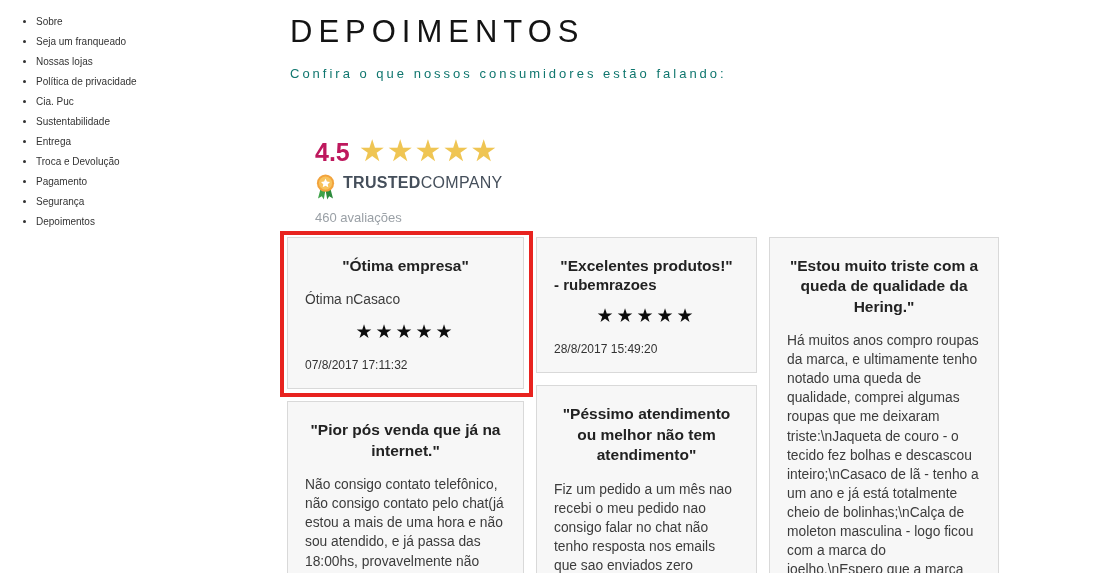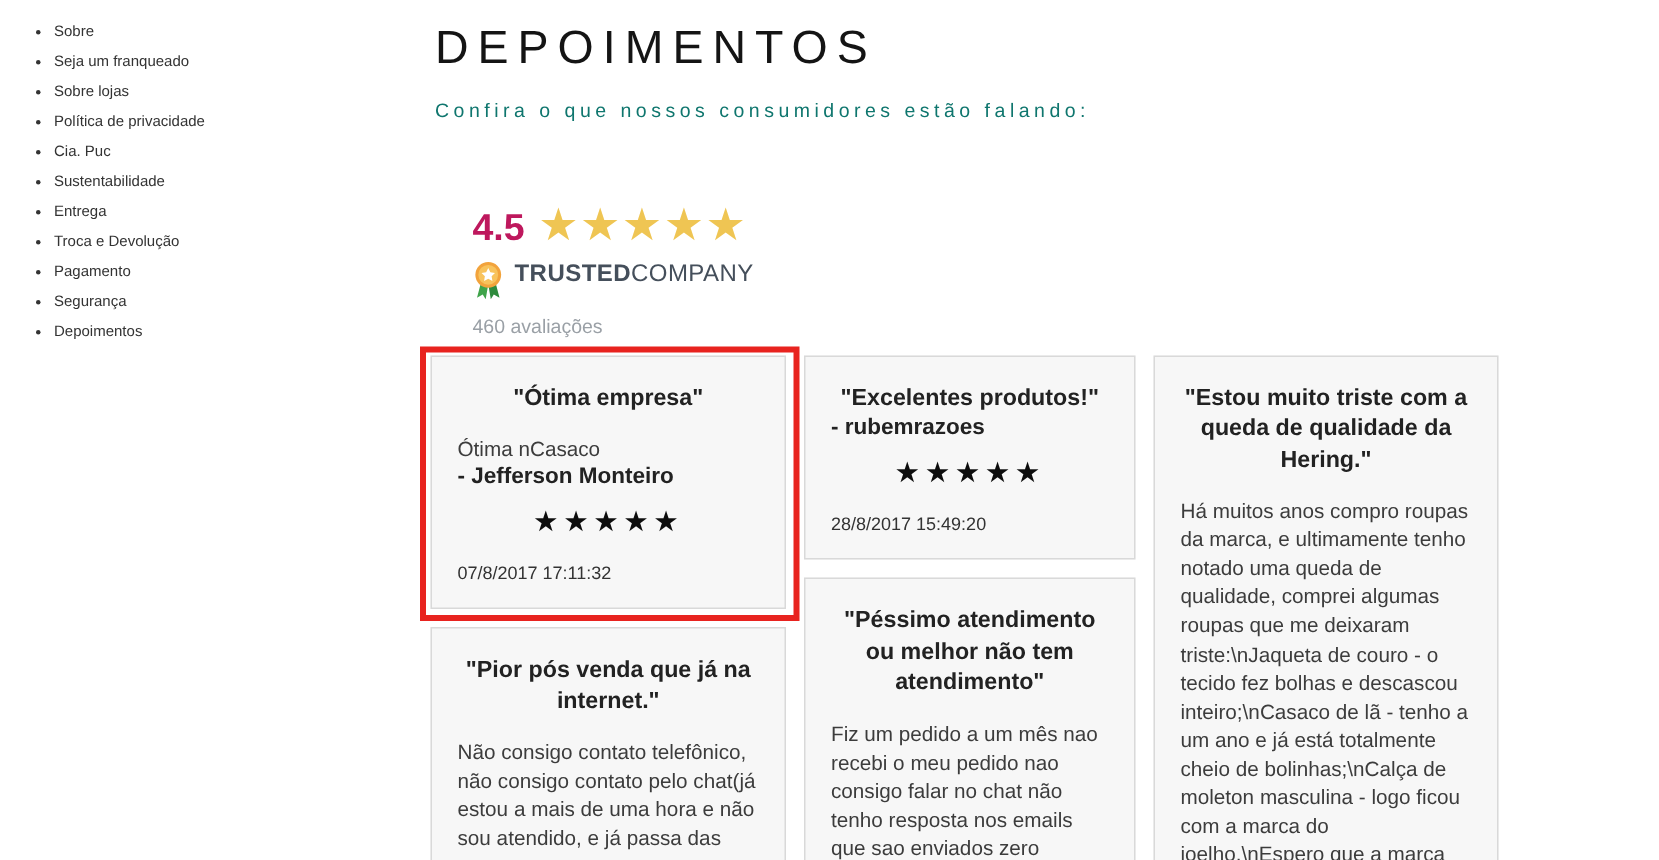--- a/index.html
+++ b/index.html
@@ -47,21 +47,21 @@
   .highlight { position:absolute; left:-7px; top:-6px; right:-9px; bottom:-8px;
                border:4px solid #e8231f; pointer-events:none; z-index:5; }
 </style>
 </head>
 <body>
 
 <aside class="sidebar">
   <ul>
     <li>Sobre</li>
     <li>Seja um franqueado</li>
-    <li>Sobre lojas</li>
+    <li>Nossas lojas</li>
     <li>Política de privacidade</li>
     <li>Cia. Puc</li>
     <li>Sustentabilidade</li>
     <li>Entrega</li>
     <li>Troca e Devolução</li>
     <li>Pagamento</li>
     <li>Segurança</li>
     <li>Depoimentos</li>
   </ul>
 </aside>
@@ -87,21 +87,20 @@
   <div class="review-count">460 avaliações</div>
 </div>
 
 <div class="cards">
 
   <div class="col">
     <div class="card-wrap">
       <div class="card">
         <h3>"Ótima empresa"</h3>
         <p class="body">Ótima nCasaco</p>
-        <p class="author">- Jefferson Monteiro</p>
         <div class="stars">★★★★★</div>
         <p class="date">07/8/2017 17:11:32</p>
       </div>
       <div class="highlight"></div>
     </div>
     <div class="card-wrap">
       <div class="card">
         <h3>"Pior pós venda que já na internet."</h3>
         <p class="body">Não consigo contato telefônico, não consigo contato pelo chat(já estou a mais de uma hora e não sou atendido, e já passa das 18:00hs, provavelmente não serei atendido)</p>
       </div>

